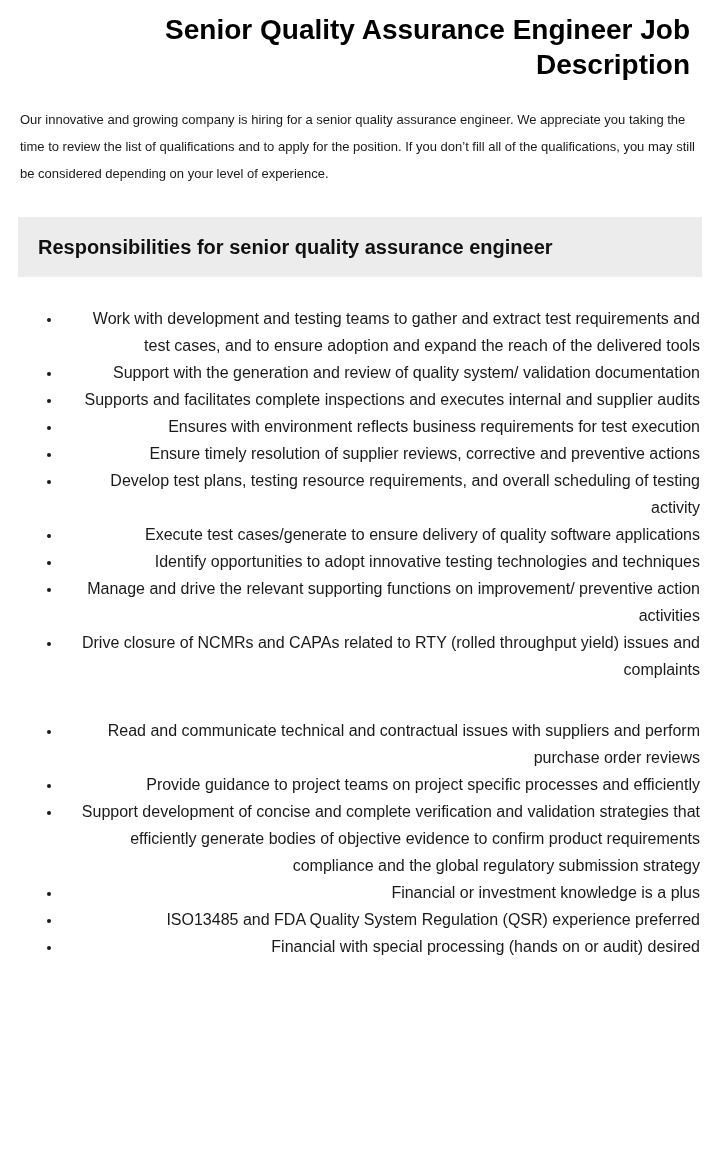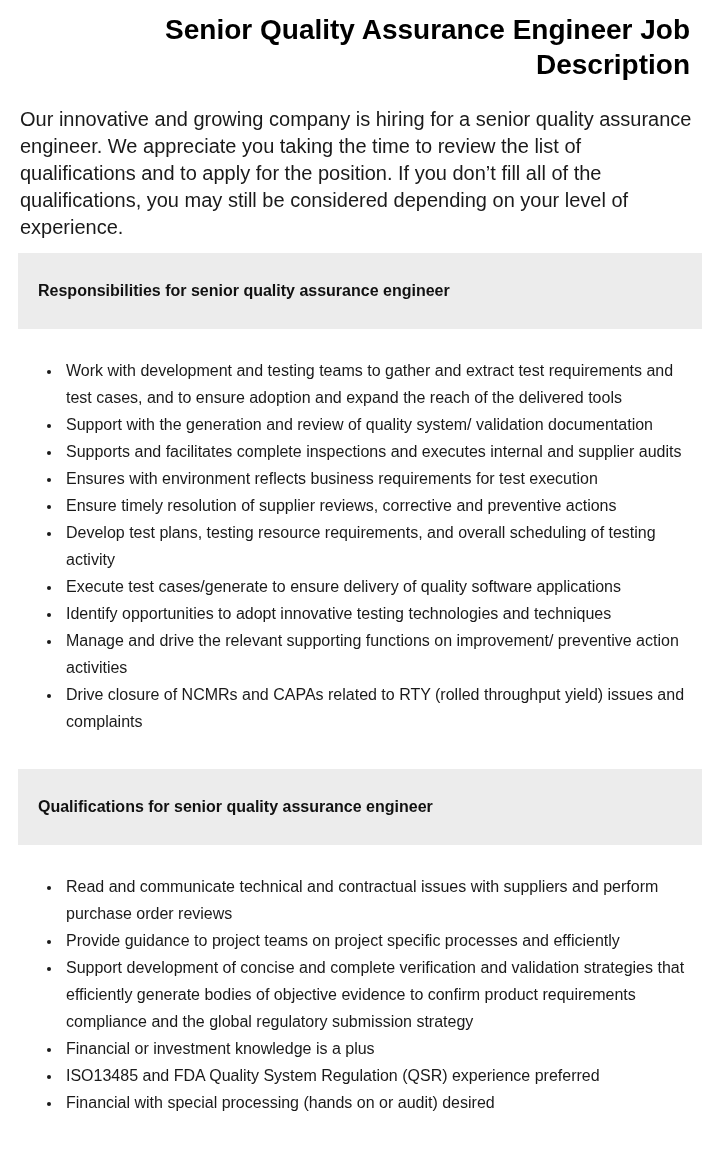--- a/index.html
+++ b/index.html
@@ -17,39 +17,40 @@
   }
   .title {
     font-size: 28px;
     line-height: 35px;
     font-weight: 700;
     text-align: right;
     color: #000000;
     margin: 6px 10px 24px 10px;
   }
   .intro {
-    font-size: 20px;
+    font-size: 13px;
     line-height: 27px;
-    margin-bottom: 12px;
+    margin-bottom: 30px;
   }
   .section-header {
     background: #ececec;
-    font-size: 16px;
+    font-size: 20px;
     font-weight: 700;
     line-height: 20px;
-    padding: 28px 20px;
+    padding: 20px 20px;
     margin: 0 -2px 28px -2px;
     color: #111111;
   }
   .bullet-list {
     list-style: disc outside;
     padding-left: 42px;
     margin: 0 0 34px 0;
     font-size: 16px;
     line-height: 27px;
+    text-align: right;
   }
   .bullet-list li {
     padding-left: 4px;
   }
   .bullet-list li::marker {
     color: #1a1a1a;
     font-size: 14px;
   }
 </style>
 </head>
@@ -71,21 +72,20 @@
       <li>Ensure timely resolution of supplier reviews, corrective and preventive actions</li>
       <li>Develop test plans, testing resource requirements, and overall scheduling of testing activity</li>
       <li>Execute test cases/generate to ensure delivery of quality software applications</li>
       <li>Identify opportunities to adopt innovative testing technologies and techniques</li>
       <li>Manage and drive the relevant supporting functions on improvement/ preventive action activities</li>
       <li>Drive closure of NCMRs and CAPAs related to RTY (rolled throughput yield) issues and complaints</li>
     </ul>
   </section>
 
   <section>
-    <div class="section-header">Qualifications for senior quality assurance engineer</div>
     <ul class="bullet-list">
       <li>Read and communicate technical and contractual issues with suppliers and perform purchase order reviews</li>
       <li>Provide guidance to project teams on project specific processes and efficiently</li>
       <li>Support development of concise and complete verification and validation strategies that efficiently generate bodies of objective evidence to confirm product requirements compliance and the global regulatory submission strategy</li>
       <li>Financial or investment knowledge is a plus</li>
       <li>ISO13485 and FDA Quality System Regulation (QSR) experience preferred</li>
       <li>Financial with special processing (hands on or audit) desired</li>
     </ul>
   </section>
 

